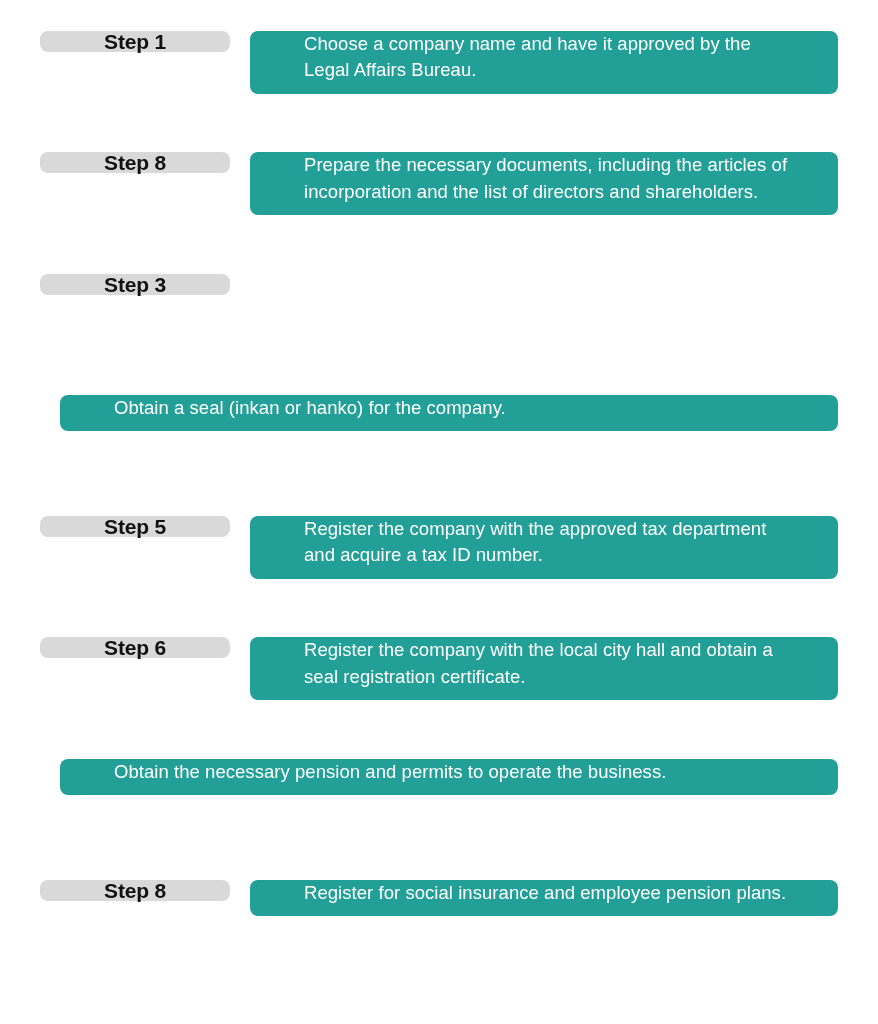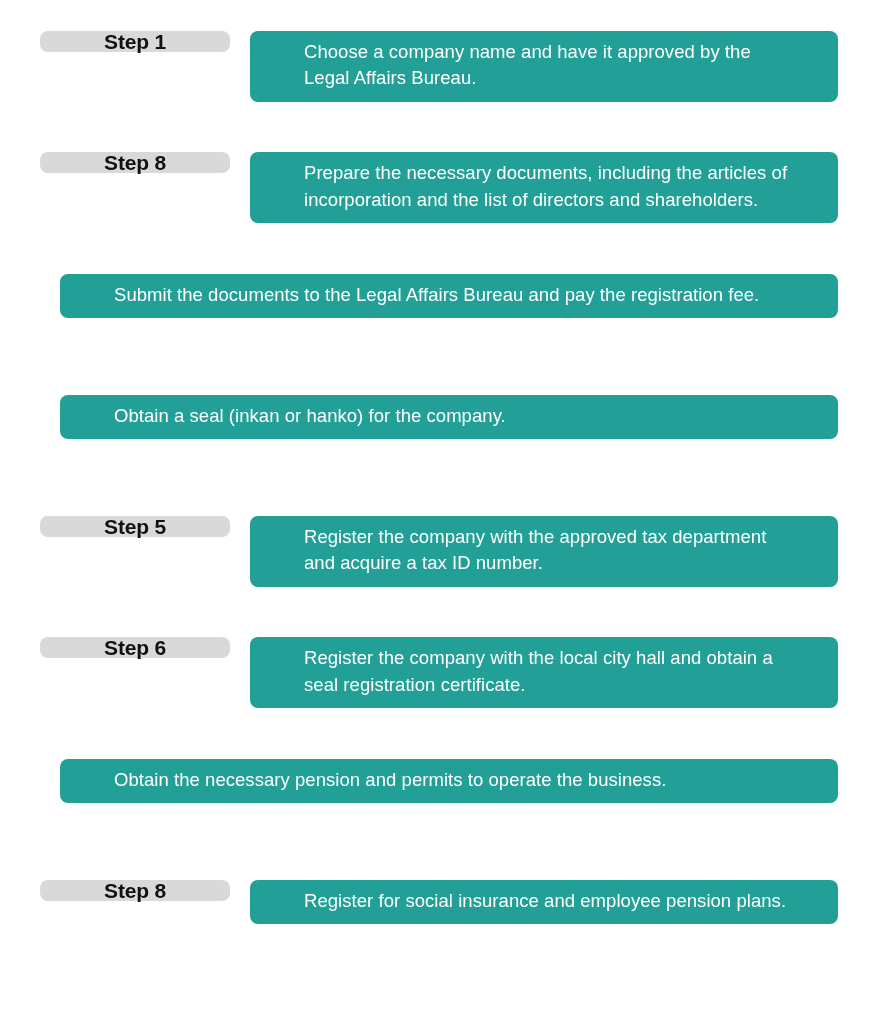--- a/index.html
+++ b/index.html
@@ -63,21 +63,21 @@
     width: 20px;
   }
 
   .step-desc-box {
     box-sizing: border-box;
     flex: 1 1 auto;
     background: #22a098;
     border-radius: 8px;
     display: flex;
     align-items: center;
-    padding: 8px 40px 10px 54px;
+    padding: 0 40px 10px 54px;
   }
 
   .step-desc-text {
     font-family: "Liberation Sans", sans-serif;
     font-size: 18.5px;
     font-weight: normal;
     color: #ffffff;
     line-height: 1.42;
     letter-spacing: 0.05px;
     margin: 0;
@@ -102,24 +102,24 @@
     <div class="step-label-box">
       <span class="step-label-text">Step 8</span>
     </div>
     <div class="step-gap"></div>
     <div class="step-desc-box">
       <p class="step-desc-text">Prepare the necessary documents, including the articles of incorporation and the list of directors and shareholders.</p>
     </div>
   </div>
 
   <div class="step-row">
+    <div class="step-label-box">
+      <span class="step-label-text">Step 3</span>
+    </div>
     <div class="step-gap"></div>
-    <div class="step-desc-box">
-      <p class="step-desc-text">Submit the documents to the Legal Affairs Bureau and pay the registration fee.</p>
-    </div>
   </div>
 
   <div class="step-row">
     <div class="step-gap"></div>
     <div class="step-desc-box">
       <p class="step-desc-text">Obtain a seal (inkan or hanko) for the company.</p>
     </div>
   </div>
 
   <div class="step-row">

